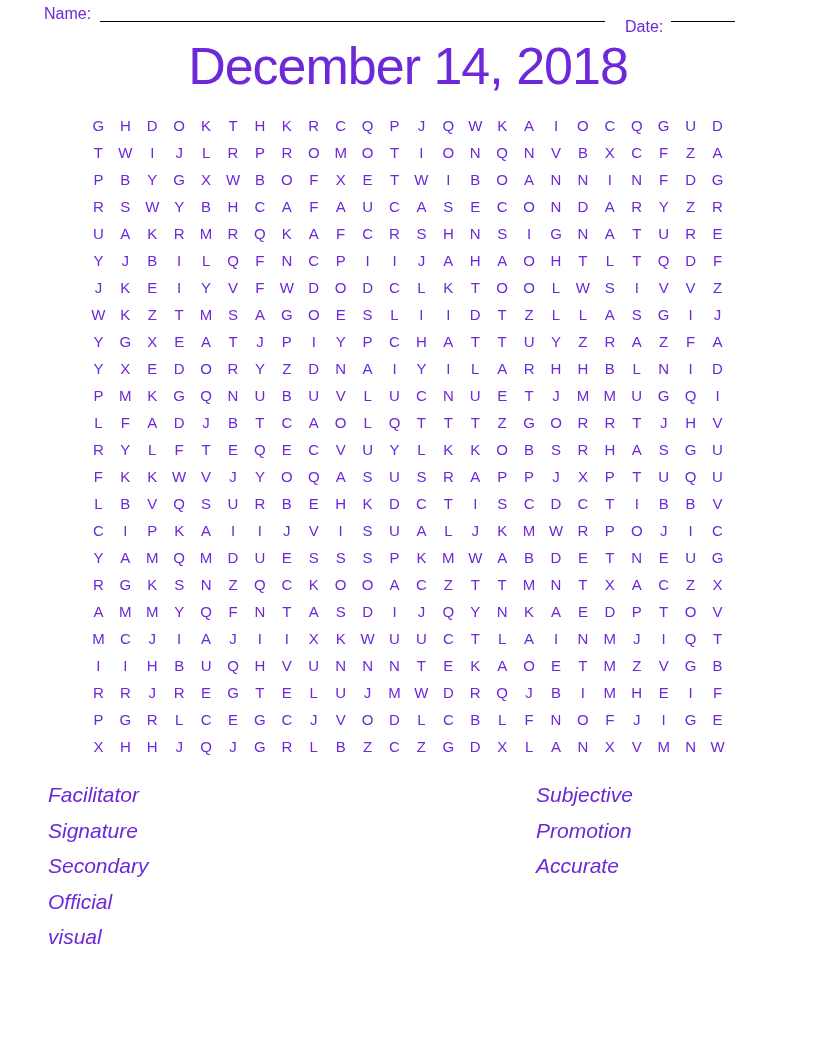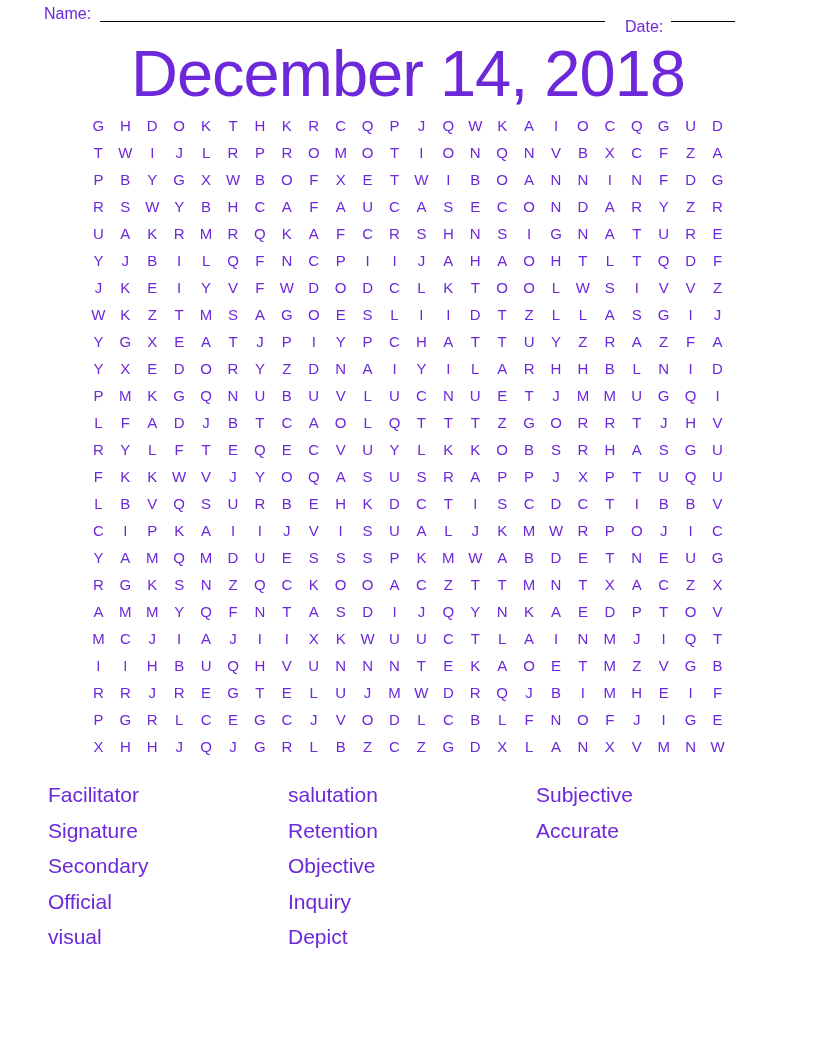--- a/index.html
+++ b/index.html
@@ -29,21 +29,21 @@
   .date-line {
     position: absolute; left: 671px; top: 2px;
     width: 64px; height: 19px;
     border-bottom: 1.5px solid #000000;
   }
   
   .title {
     position: absolute; left: 0; top: 36px;
     width: 100%;
     text-align: center;
-    font-size: 65px;
+    font-size: 52px;
     font-weight: 500;
     letter-spacing: -1px;
     font-family: "Liberation Sans", sans-serif;
   }
   
   .grid {
     position: absolute; left: 85px; top: 112px;
     width: 646px; height: 648px;
     display: grid;
     grid-template-rows: repeat(24, 1fr);
@@ -58,21 +58,21 @@
     justify-content: center;
     font-size: 15px;
     font-weight: 500;
     font-family: "Liberation Sans", sans-serif;
   }
   
   .word-list {
     position: absolute; left: 0; top: 777px;
     width: 100%; height: 200px;
   }
-  .word-col { position: absolute; top: 0; }
+  .word-col { position: absolute; top: 0; font-style: italic; }
   .word-col-1 { left: 48px; }
   .word-col-2 { left: 288px; }
   .word-col-3 { left: 536px; }
   .word-item {
     height: 35.6px;
     line-height: 35.6px;
     font-size: 21px;
     font-family: "Liberation Sans", sans-serif;
     white-space: nowrap;
   }
@@ -717,26 +717,20 @@
     </div>
 
   <div class="word-list">
     <div class="word-col word-col-1">
         <div class="word-item">Facilitator</div>
         <div class="word-item">Signature</div>
         <div class="word-item">Secondary</div>
         <div class="word-item">Official</div>
         <div class="word-item">visual</div>
       </div>
-    <div class="word-col word-col-2">
-        <div class="word-item">salutation</div>
-        <div class="word-item">Retention</div>
-        <div class="word-item">Objective</div>
-        <div class="word-item">Inquiry</div>
-        <div class="word-item">Depict</div>
-      </div>
     <div class="word-col word-col-3">
         <div class="word-item">Subjective</div>
+        <div class="word-item">Promotion</div>
         <div class="word-item">Accurate</div>
       </div>
   </div>
 
 </div>
 
 </body></html>

